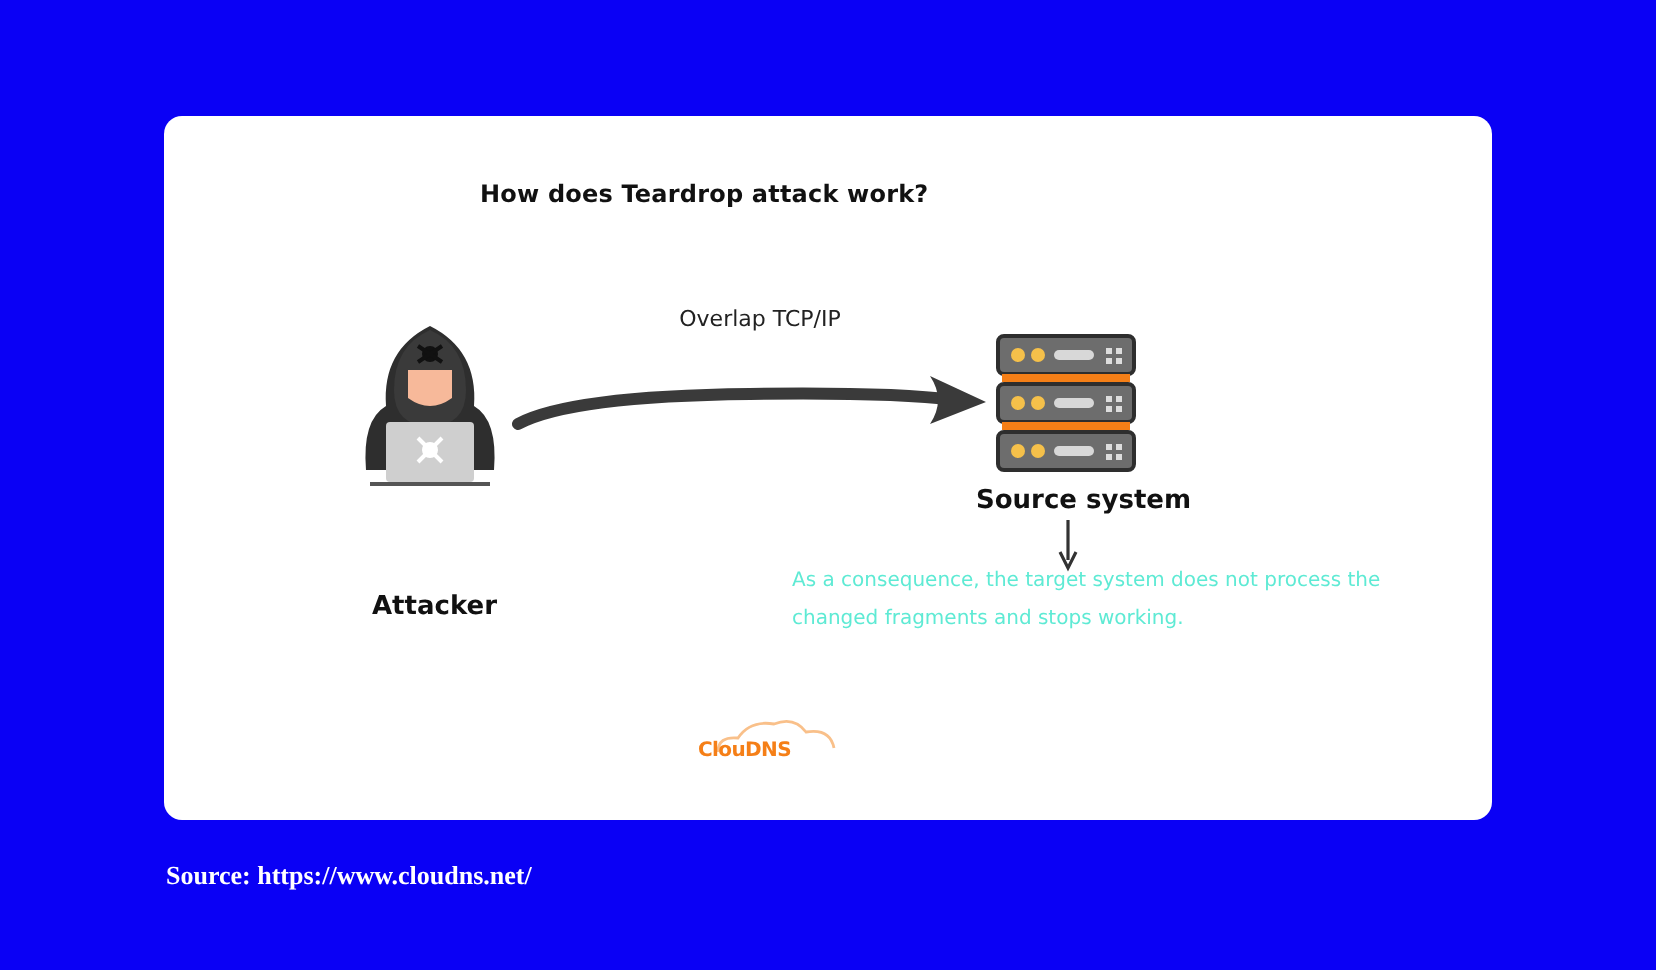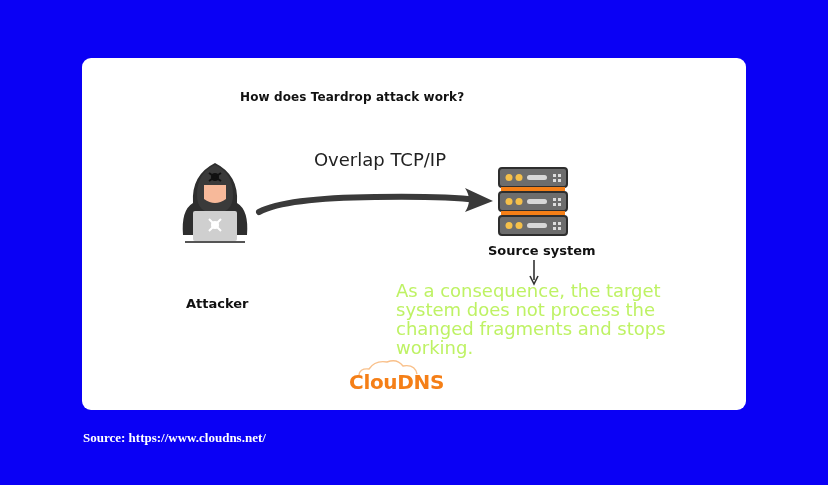--- a/index.html
+++ b/index.html
@@ -2,27 +2,27 @@
 <html><head>
 <meta charset="utf-8">
 <style>
   html,body{margin:0;padding:0;}
   body{width:828px;height:485px;background:#0a00f5;position:relative;overflow:hidden;font-family:"DejaVu Sans","Liberation Sans",sans-serif;}
   .card{position:absolute;left:82px;top:58px;width:664px;height:352px;background:#fff;border-radius:9px;}
   .title{position:absolute;left:240px;top:90px;font-size:12px;font-weight:bold;color:#111;letter-spacing:0.1px;white-space:nowrap;}
   .attacker-icon{position:absolute;left:175px;top:155px;width:80px;height:90px;}
   .attacker-label{position:absolute;left:186px;top:249px;font-size:13px;font-weight:bold;color:#111;margin-top:47px;}
   .arrow{position:absolute;left:255px;top:170px;width:240px;height:50px;}
-  .arrow-label{position:absolute;left:300px;top:151px;width:160px;text-align:center;font-size:18px;line-height:18px;color:#222;}
+  .arrow-label{position:absolute;left:300px;top:151px;width:160px;text-align:center;font-size:11px;line-height:18px;color:#222;}
   .server-icon{position:absolute;left:497px;top:166px;width:72px;height:70px;}
   .target-label{position:absolute;left:488px;top:243px;font-size:13px;font-weight:bold;color:#111;white-space:nowrap;}
   .down-arrow{position:absolute;left:528px;top:260px;width:12px;height:26px;}
-  .consequence{position:absolute;left:396px;top:281px;width:300px;font-size:18px;line-height:19px;color:#bef264;}
+  .consequence{position:absolute;left:396px;top:281px;width:300px;font-size:10px;line-height:19px;color:#5eead4;}
   .logo{position:absolute;left:345px;top:358px;width:85px;height:34px;}
-  .logo-text{position:absolute;left:4px;top:12px;font-size:20px;font-weight:bold;color:#f57f17;letter-spacing:-0.3px;}
+  .logo-text{position:absolute;left:4px;top:12px;font-size:10px;font-weight:bold;color:#f57f17;letter-spacing:-0.3px;}
   .source{position:absolute;left:83px;top:430px;font-size:13px;font-weight:bold;color:#fff;white-space:nowrap;font-family:Liberation Serif, serif;}
 </style>
 </head>
 <body>
 
 <div class="card">
 </div>
 
 <div class="title">How does Teardrop attack work?</div>
 

